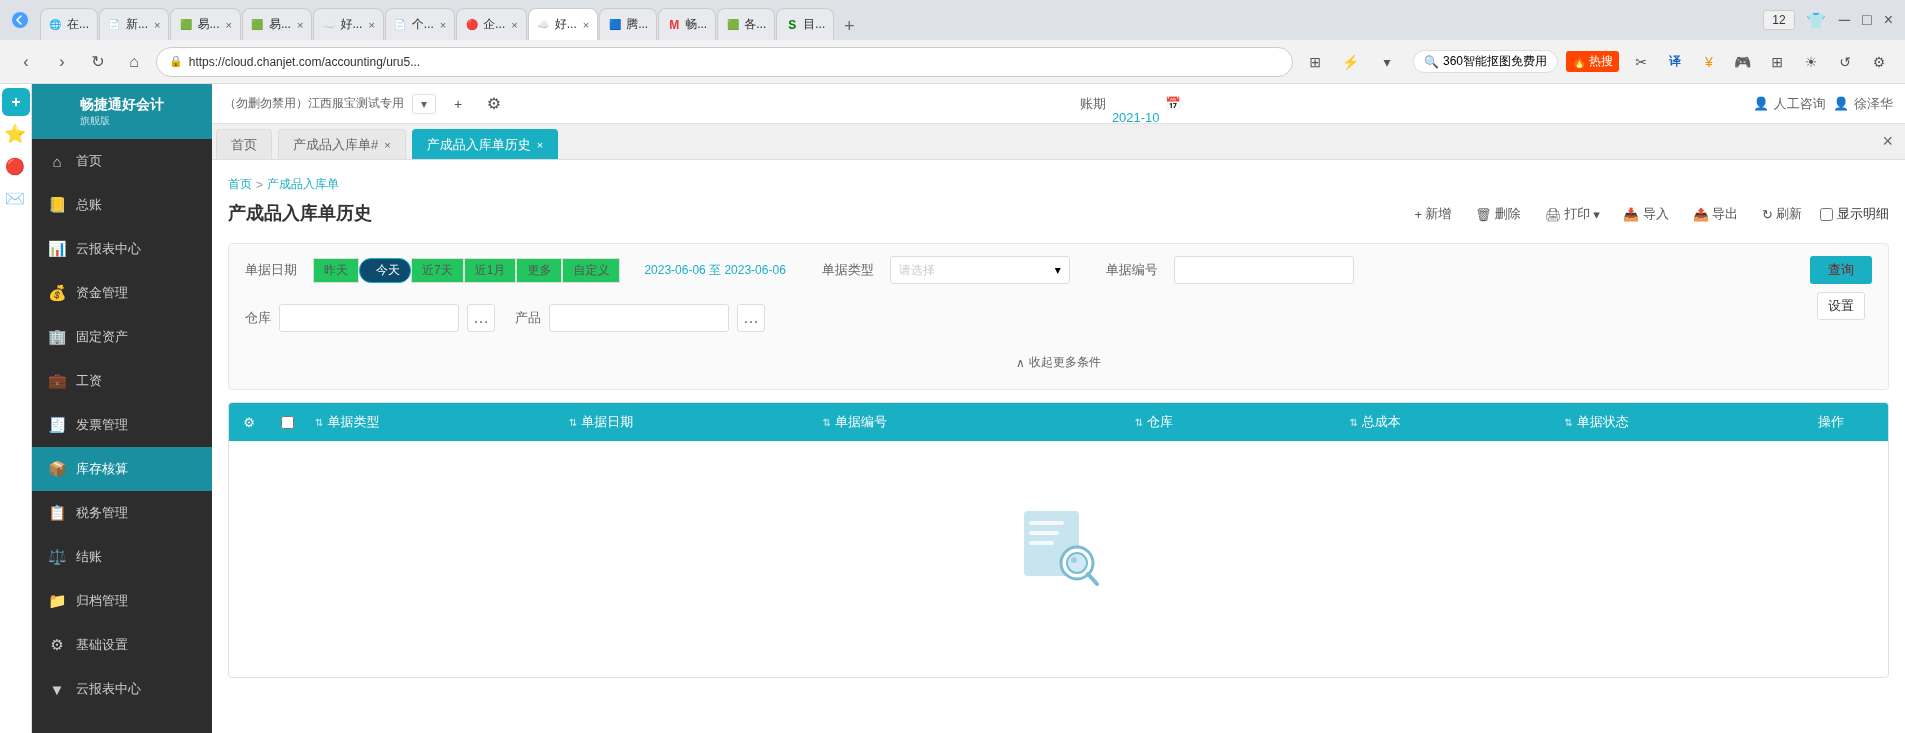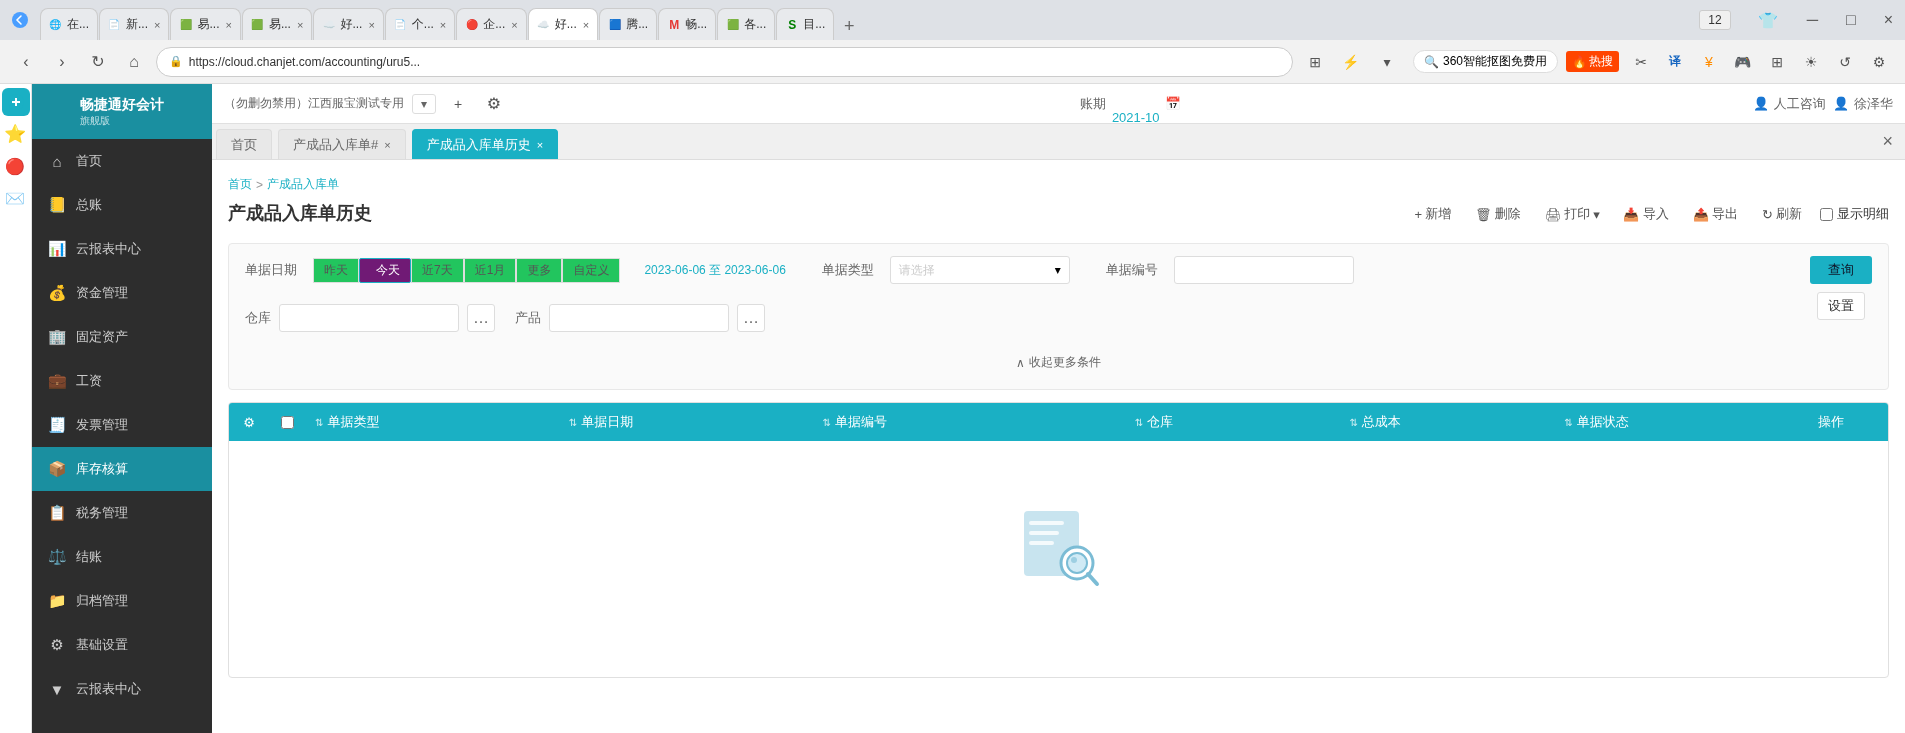--- a/index.html
+++ b/index.html
@@ -62,32 +62,32 @@
     
     .action-toolbar { display: flex; align-items: center; gap: 12px; margin-bottom: 16px; font-size: 13px; color: #333; float: right; }
     .action-btn { display: flex; align-items: center; gap: 3px; cursor: pointer; color: #555; padding: 4px 6px; }
 
     
     .filter-area { border: 1px solid #e8e8e8; border-radius: 4px; padding: 12px 16px; margin-bottom: 12px; background: #fafafa; }
     .filter-row { display: flex; align-items: center; gap: 16px; margin-bottom: 10px; flex-wrap: wrap; }
     .filter-label { color: #666; font-size: 13px; white-space: nowrap; }
     .date-filter-group { display: flex; align-items: center; gap: 0; }
     .date-btn { padding: 3px 10px; font-size: 12px; border: 1px solid #ddd; cursor: pointer; background: #22c55e; color: #555; }
-    .date-btn.active { background: #701a75; color: #fff; border-color: #1ab0c4; border-radius: 2px; padding-left: 16px; }
+    .date-btn.active { background: #0c4a6e; color: #fff; border-color: #1ab0c4; border-radius: 12px; padding-left: 16px; }
     .date-range-text { font-size: 12px; color: #1ab0c4; margin-left: 8px; }
     .filter-select { min-width: 160px; height: 28px; border: 1px solid #ddd; border-radius: 3px; background: #fff; font-size: 12px; padding: 0 8px; display: flex; align-items: center; justify-content: space-between; cursor: pointer; }
     .filter-input { height: 28px; border: 1px solid #ddd; border-radius: 3px; background: #fff; font-size: 12px; padding: 0 8px; min-width: 180px; }
     .filter-row2 { display: flex; align-items: center; gap: 20px; margin-bottom: 10px; }
     .filter-field { display: flex; align-items: center; gap: 8px; }
     .ellipsis-btn { width: 28px; height: 28px; border: 1px solid #ddd; border-radius: 3px; background: #fff; display: flex; align-items: center; justify-content: center; cursor: pointer; font-size: 16px; color: #666; }
     .filter-row3 { display: flex; align-items: center; gap: 20px; }
     .collapse-btn { margin: 0 auto; display: flex; align-items: center; justify-content: center; gap: 4px; font-size: 12px; color: #666; cursor: pointer; padding: 6px 0; }
 
     
-    .search-btn { background: #1ab0c4; color: #0f172a; border: none; padding: 5px 18px; border-radius: 3px; cursor: pointer; font-size: 13px; }
+    .search-btn { background: #1ab0c4; color: #7f1d1d; border: none; padding: 5px 18px; border-radius: 3px; cursor: pointer; font-size: 13px; }
     .settings-btn { background: #fff; color: #333; border: 1px solid #ddd; padding: 4px 10px; border-radius: 3px; cursor: pointer; font-size: 13px; margin-top: 4px; }
     .query-btns { display: flex; flex-direction: column; align-items: center; gap: 4px; }
 
     
     .table-container { border: 1px solid #e0e0e0; border-radius: 4px; overflow: hidden; }
     .table-header { background: #1ab0c4; display: flex; align-items: center; height: 38px; color: #fff; font-size: 13px; }
     .th-cell { display: flex; align-items: center; gap: 4px; padding: 0 10px; white-space: nowrap; }
     .th-sort { font-size: 10px; color: rgba(255,255,255,0.8); }
     .th-checkbox { width: 36px; display: flex; align-items: center; justify-content: center; }
     .th-settings { width: 40px; display: flex; align-items: center; justify-content: center; }
@@ -169,21 +169,21 @@
         <span class="tab-favicon">🟩</span>
         <span>各...</span>
       </div>
       <div class="browser-tab">
         <span class="tab-favicon" style="color:green; font-weight:bold; font-size:12px;">S</span>
         <span>目...</span>
       </div>
       <div class="new-tab-btn">+</div>
     </div>
 
-    <div style="display:flex; align-items:center; gap:28px; padding:0 12px;">
+    <div style="display:flex; align-items:center; gap:12px; padding:0 12px;">
       <div style="background:#f0f0f0; border:1px solid #ccc; border-radius:3px; padding:2px 8px; font-size:12px; color:#333; display:flex; align-items:center; gap:4px;">
         <span>12</span>
       </div>
       <div style="font-size:16px; color:#555;">👕</div>
       <div style="font-size:16px; color:#555; cursor:pointer;">─</div>
       <div style="font-size:16px; color:#555; cursor:pointer;">□</div>
       <div style="font-size:16px; color:#555; cursor:pointer;">×</div>
     </div>
   </div>
 

